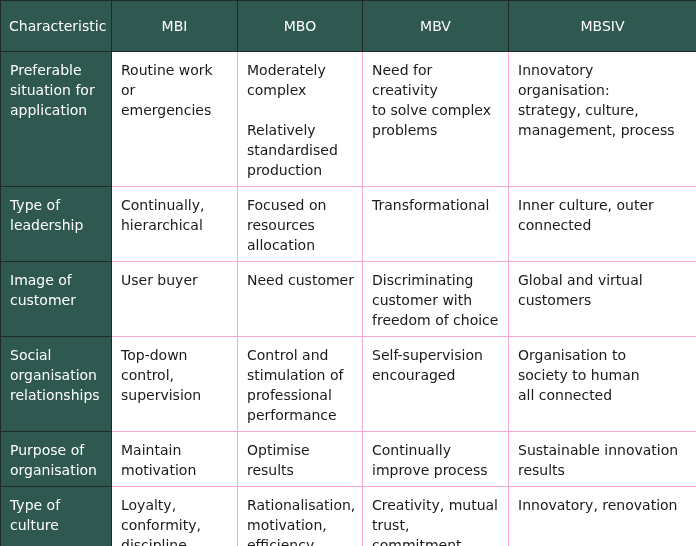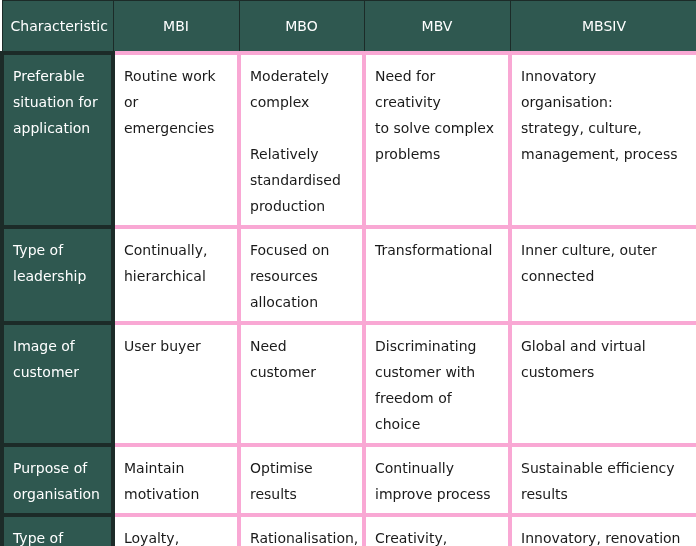--- a/index.html
+++ b/index.html
@@ -3,22 +3,22 @@
 <meta charset="utf-8">
 <style>
   html, body { margin:0; padding:0; background:#ffffff; }
   body { width:696px; height:546px; overflow:hidden; position:relative;
          font-family:"DejaVu Sans", sans-serif; color:#1a1a1a; }
   table { border-collapse:collapse; position:absolute; left:0; top:0; width:696px; table-layout:fixed; }
   col.c0 { width:111px; } col.c1 { width:126px; } col.c2 { width:125px; } col.c3 { width:146px; } col.c4 { width:188px; }
   th { background:#2f5850; color:#ffffff; font-weight:normal; font-size:14px; height:28px; padding:11px;
        border:1px solid #1c2b28; text-align:center; }
   th.first { text-align:left; padding-left:8px; }
-  td { font-size:14px; line-height:26px; vertical-align:top; padding:8px 8px 6px 9px;
-       border:4px solid #f9a8d4; white-space:pre-line; }
+  td { font-size:14px; line-height:20px; vertical-align:top; padding:8px 8px 6px 9px;
+       border:1px solid #f9a8d4; white-space:pre-line; }
   td.rowhead { background:#2f5850; color:#ffffff; border-color:#1c2b28; }
   tr.r1 td { height:108px; } tr.r2 td { height:54px; } tr.r3 td { height:53px;margin-left:12px; }
   tr.r4 td { height:36px; } tr.r5 td { height:74px; } tr.r6 td { height:36px; } tr.r7 td { height:59px; }
 </style>
 </head>
 <body>
 
 <table>
   <colgroup>
       <col class="c0">
@@ -72,30 +72,47 @@
       <td class="rowhead">Image of
 customer</td>
       <td>User buyer</td>
       <td>Need customer</td>
       <td>Discriminating
 customer with
 freedom of choice</td>
       <td>Global and virtual
 customers</td>
     </tr>
+    <tr class="r5">
+      <td class="rowhead">Social
+organisation
+relationships</td>
+      <td>Top-down
+control,
+supervision</td>
+      <td>Control and
+stimulation of
+professional
+performance</td>
+      <td>Self-supervision
+encouraged</td>
+      <td>Organisation to
+society to human
+all connected</td>
+    </tr>
     <tr class="r6">
       <td class="rowhead">Purpose of
 organisation</td>
       <td>Maintain
 motivation</td>
       <td>Optimise
 results</td>
       <td>Continually
 improve process</td>
-      <td>Sustainable efficiency
+      <td>Sustainable innovation
 results</td>
     </tr>
     <tr class="r7">
       <td class="rowhead">Type of
 culture</td>
       <td>Loyalty,
 conformity,
 discipline</td>
       <td>Rationalisation,
 motivation,

